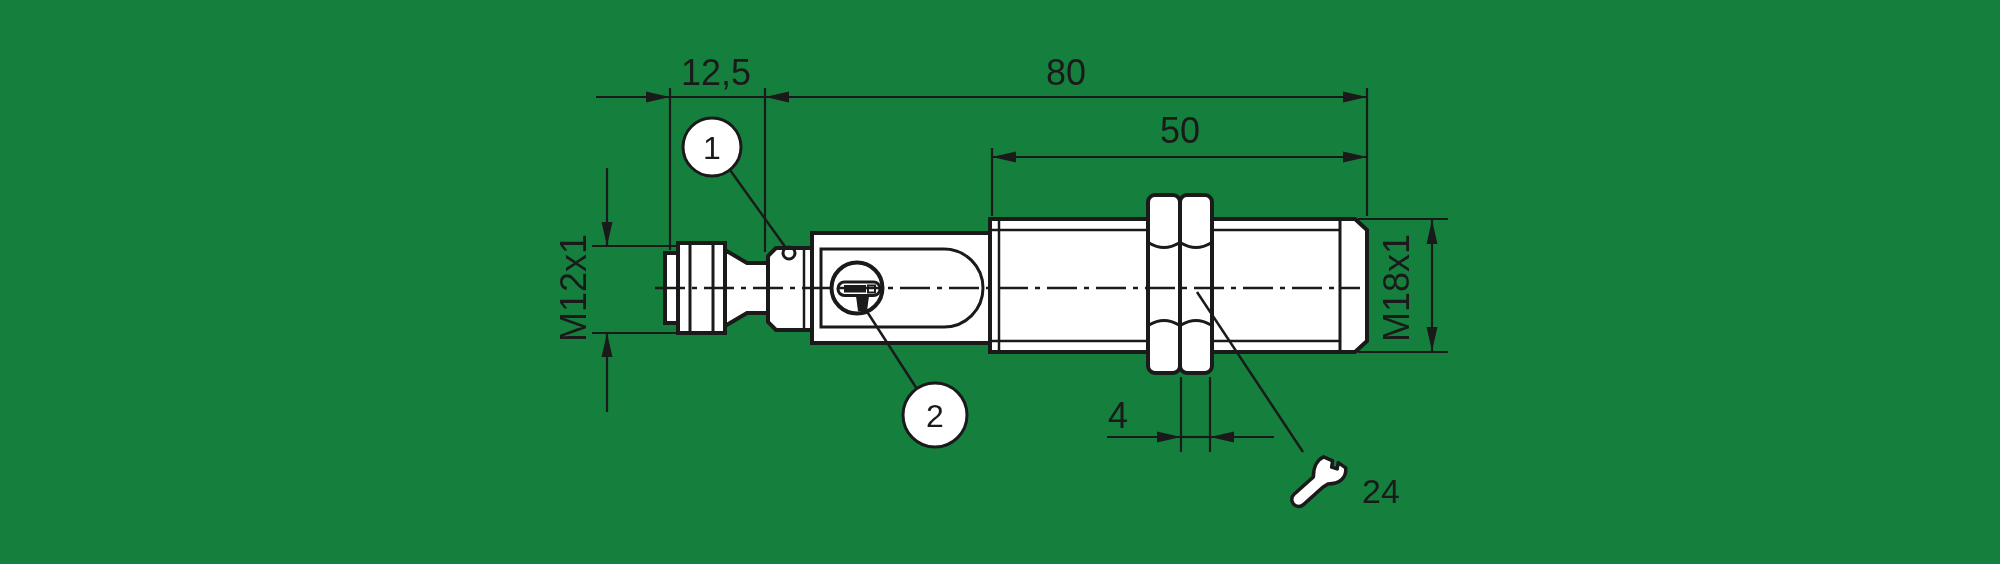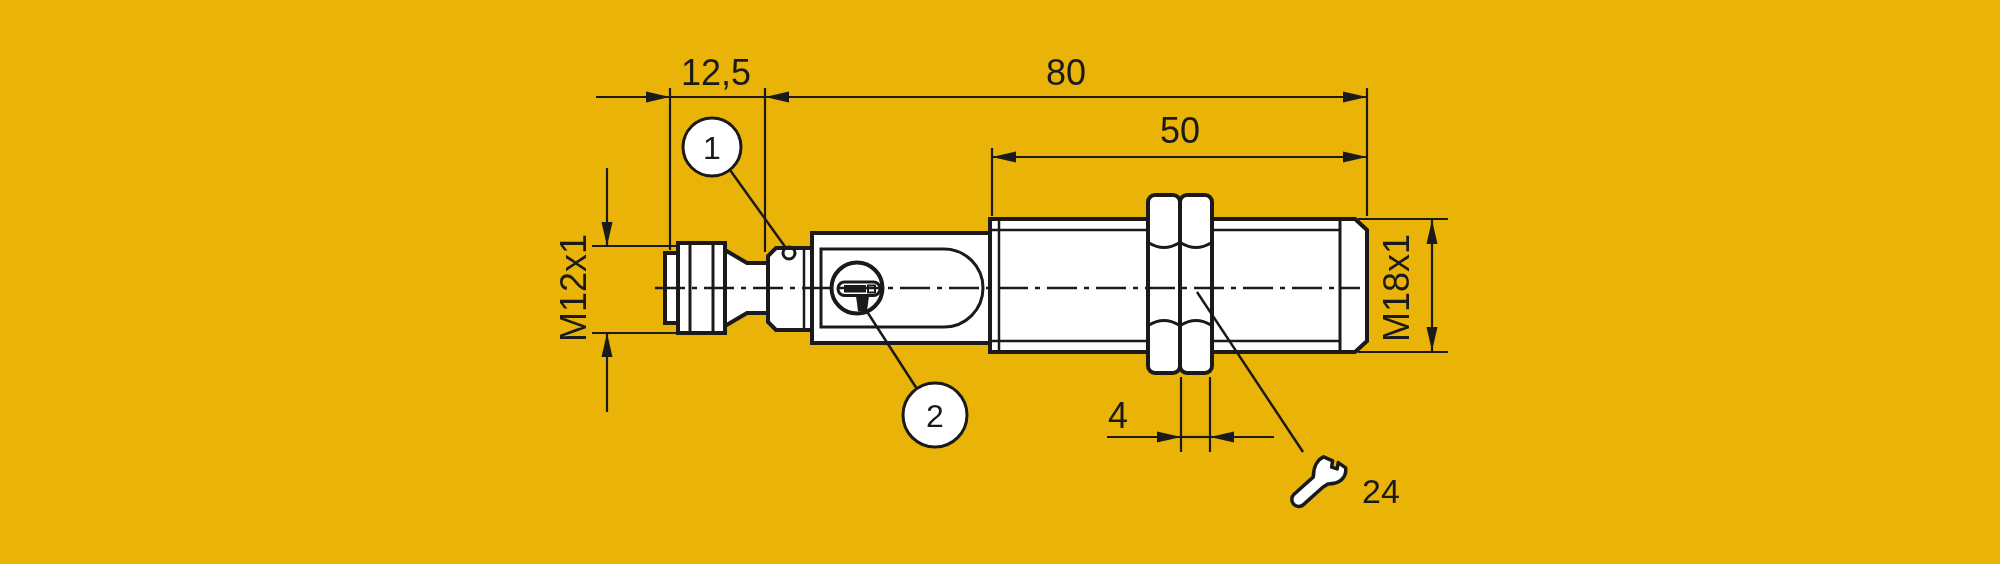--- a/index.html
+++ b/index.html
@@ -4,21 +4,21 @@
 <style>
   html, body {
     margin: 0;
     padding: 0;
     background: #ffffff;
   }
   .canvas {
     position: relative;
     width: 2000px;
     height: 564px;
-    background: #eab308;
+    background: #15803d;
     overflow: hidden;
   }
   svg text {
     font-family: "Liberation Sans", sans-serif;
     fill: #1a1a1a;
   }
   .dim-label   { font-size: 36px; }
   .callout-num { font-size: 32px; }
   .wrench-num  { font-size: 34px; }
   .outline     { fill: #ffffff; stroke: #1a1a1a; stroke-width: 4; }

